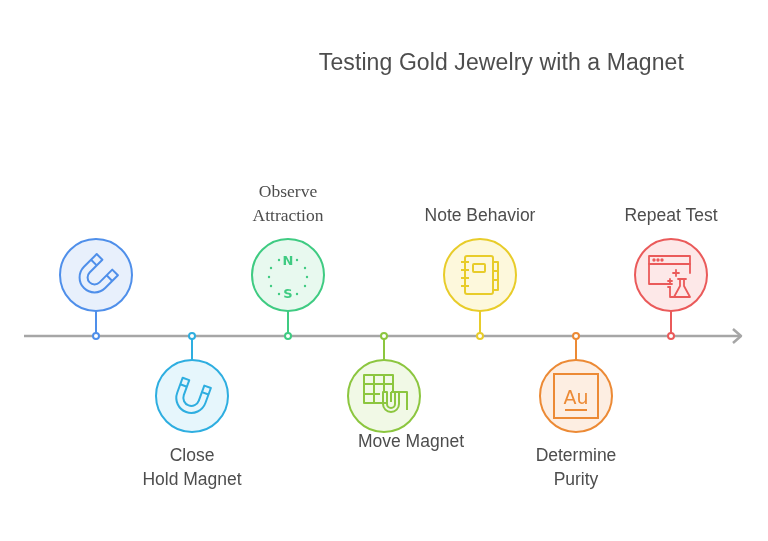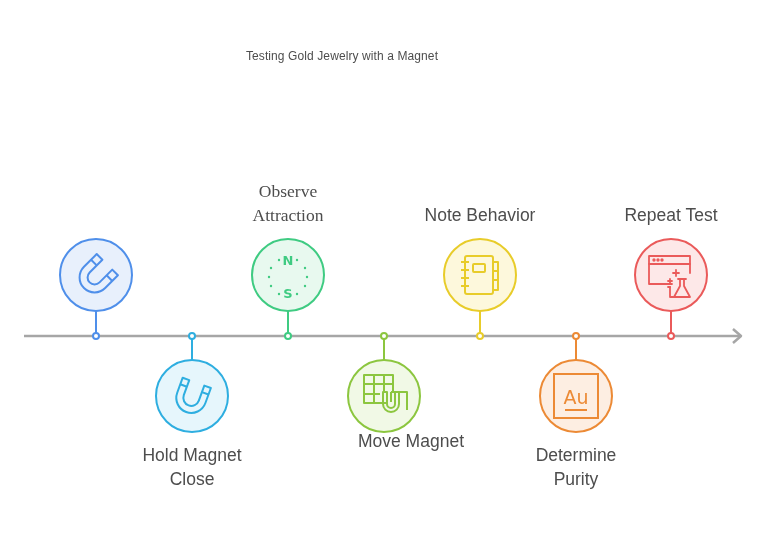--- a/index.html
+++ b/index.html
@@ -1,19 +1,19 @@
 <!DOCTYPE html>
 <html><head>
 <meta charset="utf-8">
 <style>
   html, body { margin: 0; padding: 0; background: #ffffff; }
   body { width: 768px; height: 541px; position: relative; overflow: hidden;
          font-family: "Liberation Sans", "DejaVu Sans", sans-serif; color: #4a4a4a; }
-  .title { position: absolute; left: 0; top: 49px; width: 684px; text-align: center;
-           font-size: 12px; color: #4d4d4d; letter-spacing: 0.1px; }
+  .title { position: absolute; left: 0; top: 49px; width: 684px; text-align: right;
+           font-size: 23px; color: #4d4d4d; letter-spacing: 0.1px; }
   svg.diagram { position: absolute; left: 0; top: 0; }
   .label { position: absolute; width: 160px; text-align: center; font-size: 17.5px;
            line-height: 24px; color: #4d4d4d; }
   .label span { display: block; }
 </style>
 </head>
 <body>
 
 <div class="title">Testing Gold Jewelry with a Magnet</div>
 
@@ -126,22 +126,22 @@
         <line x1="668" y1="281" x2="672" y2="281"></line>
       <line x1="676" y1="270" x2="676" y2="276"></line>
         <line x1="673" y1="273" x2="679" y2="273"></line>
     </g>
   </g>
 </svg>
 
 <div class="label" style="left:16px; top:179px;">
 </div>
 <div class="label" style="left:112px; top:443px;">
+  <span>Close</span>
   <span>Hold Magnet</span>
-  <span>Close</span>
 </div>
 <div class="label" style="left:208px; top:179px;font-family:Liberation Serif, serif;">
   <span>Observe</span>
   <span>Attraction</span>
 </div>
 <div class="label" style="left:304px; top:429px;text-align:right;">
   <span>Move Magnet</span>
 </div>
 <div class="label" style="left:400px; top:203px;">
   <span>Note Behavior</span>

